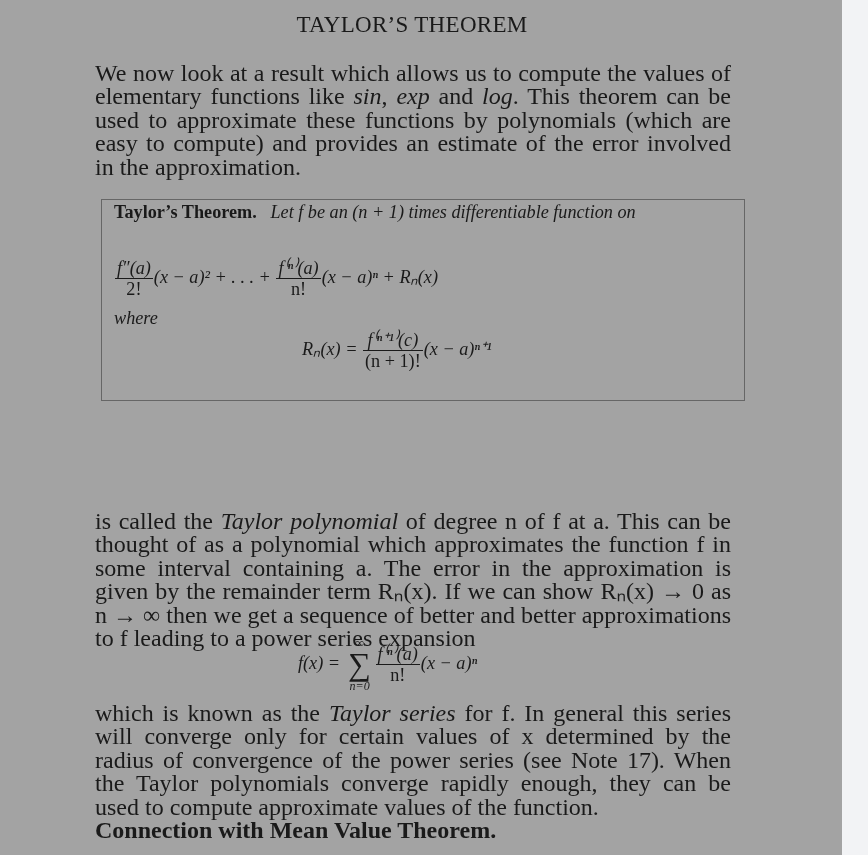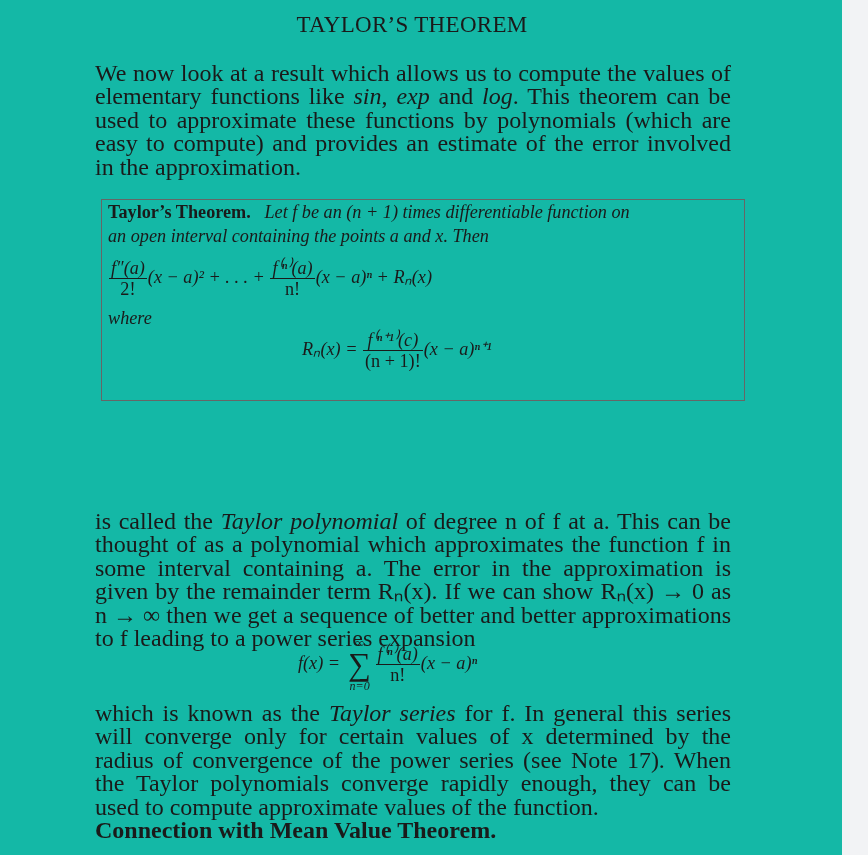--- a/index.html
+++ b/index.html
@@ -6,21 +6,21 @@
     body {
       width: 868px; height: 855px; overflow: hidden;
       background: #ffffff;
       font-family: "DejaVu Serif", "Liberation Serif", serif;
       color: #1a1a1a;
       position: relative;
     }
     .page {
       position: absolute; left: 0; top: 0;
       width: 842px; height: 855px;
-      background: #14b8a6;
+      background: #a3a3a3;
     }
     .side-panel {
       position: absolute; left: 842px; top: 0;
       width: 26px; height: 855px;
       background: #f2f3f5;
     }
     .title {
       position: absolute; left: 0; top: 12px; width: 824px;
       text-align: center;
       font-family: "Liberation Serif", serif;
@@ -35,21 +35,21 @@
     .para i, .box i, .math i { font-style: italic; }
     #intro { top: 62px; }
     .box {
       position: absolute; left: 101px; top: 199px;
       width: 644px; height: 202px;
       border: 1.5px solid #666;
       box-sizing: border-box;
       font-family: "Liberation Serif", serif;
       font-size: 18.2px;
     }
-    .box .line { position: absolute; left: 6px; white-space: nowrap; }
+    .box .line { position: absolute; left: 12px; white-space: nowrap; }
     .math {
       font-family: "Liberation Serif", serif;
       font-style: italic;
       white-space: nowrap;
     }
     .frac {
       display: inline-block; vertical-align: middle;
       text-align: center; margin: 8px 1px;
     }
     .frac .num { display: block; padding: 0 2px; border-bottom: 1px solid #1a1a1a; line-height: 20px; }
@@ -69,23 +69,20 @@
 
   <div class="title">TAYLOR’S THEOREM</div>
 
   <div class="para" id="intro"><span>We now look at a result which allows us to compute the values of elementary functions like </span><i>sin</i><span>, </span><i>exp</i><span> and </span><i>log</i><span>. This theorem can be used to approximate these functions by polynomials (which are easy to compute) and provides an estimate of the error involved in the approximation.</span></div>
 
   <div class="box">
     <div class="line" style="top:2px;">
       <span class="bold">Taylor’s Theorem.</span>&nbsp;&nbsp;
       <i>Let f be an (n + 1) times differentiable function on</i>
     </div>
-    <div class="line" style="top:26px;">
-      <i>an open interval containing the points a and x. Then</i>
-    </div>
     <div class="line math" style="top:50px;">
       <span class="frac"><span class="num">f″(a)</span><span class="den">2!</span></span><span>(x − a)² + . . . + </span><span class="frac"><span class="num">f⁽ⁿ⁾(a)</span><span class="den">n!</span></span><span>(x − a)ⁿ + Rₙ(x)</span>
     </div>
     <div class="line" style="top:108px;"><i>where</i></div>
     <div class="line math" style="left:200px; top:122px;">
       <span>Rₙ(x) = </span><span class="frac"><span class="num">f⁽ⁿ⁺¹⁾(c)</span><span class="den">(n + 1)!</span></span><span>(x − a)ⁿ⁺¹</span>
     </div>
   </div>
 
 

